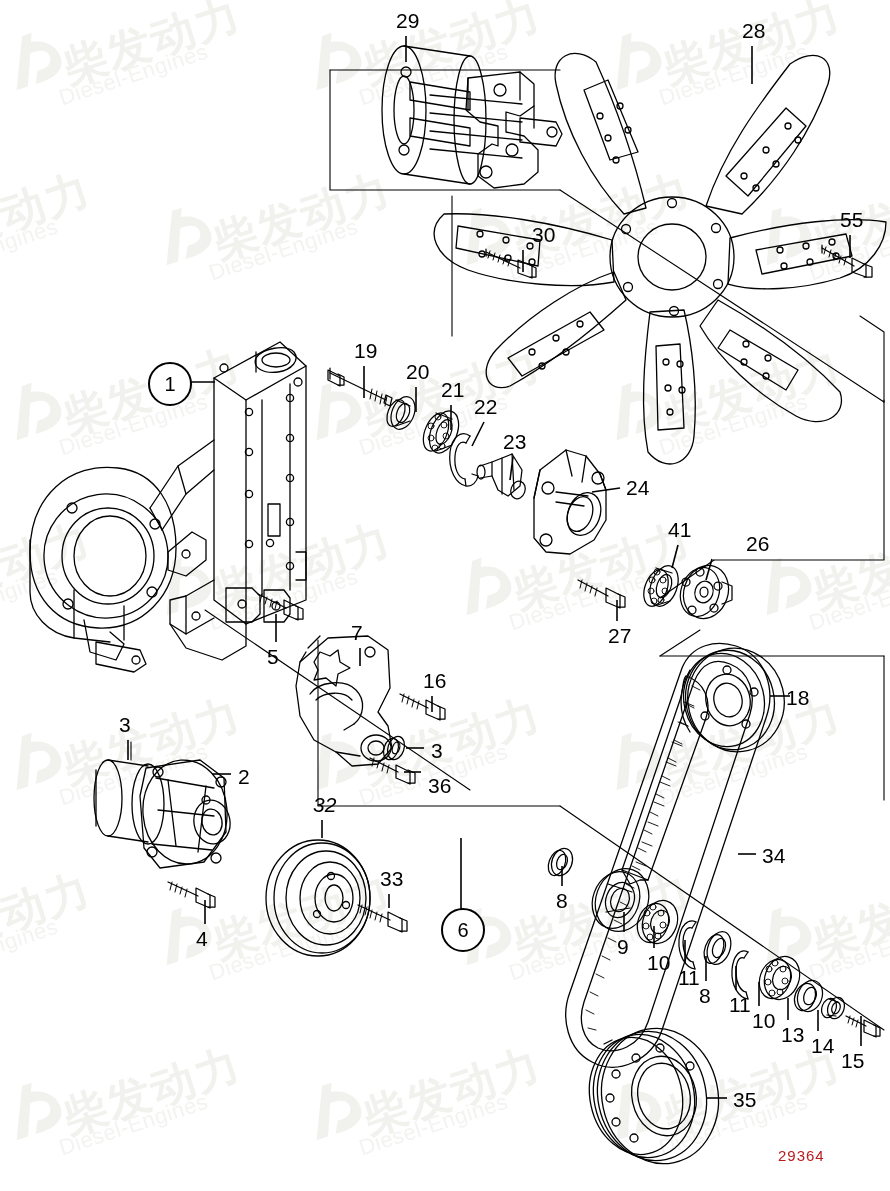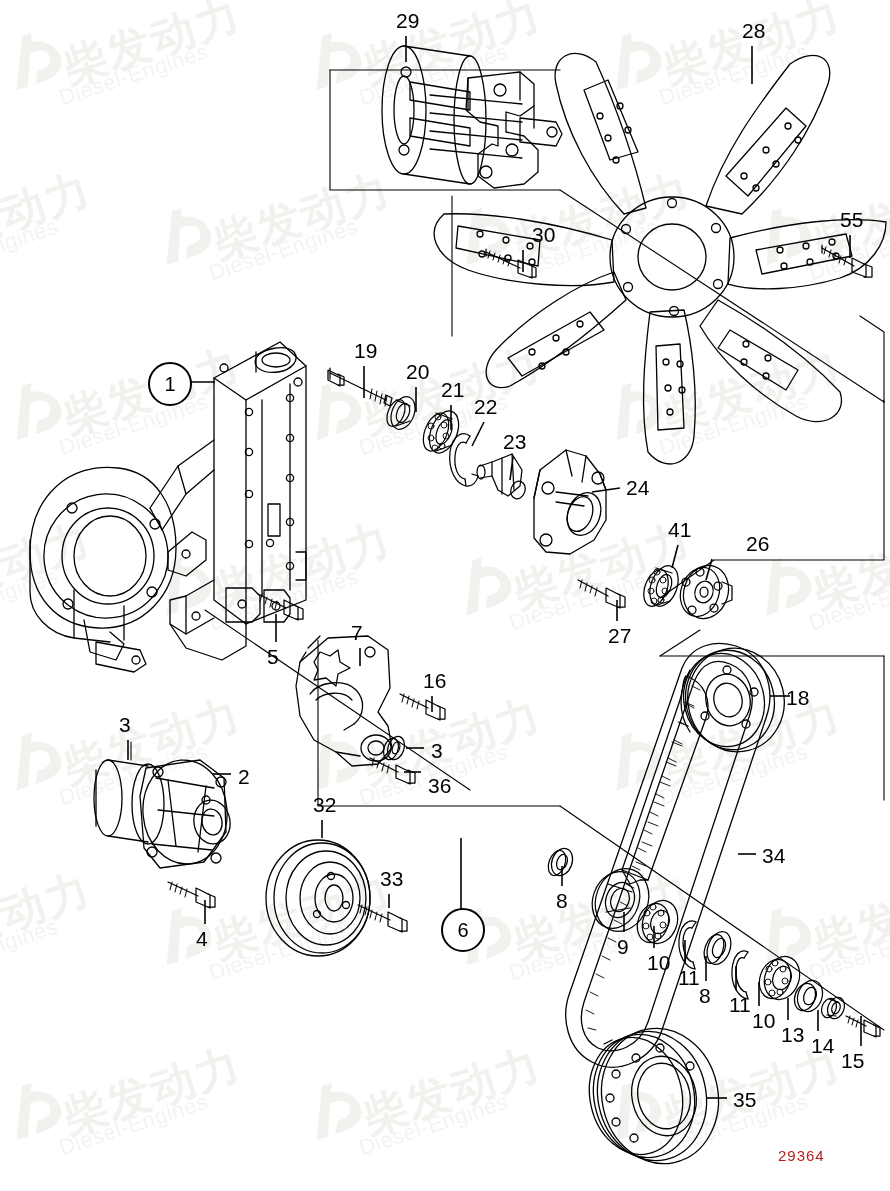--- a/index.html
+++ b/index.html
@@ -943,21 +943,21 @@
       <div class="lbl big" style="left: 702px; top: 533px; margin-left: 44px;">26</div>
       <div class="lbl big" style="left: 608px; top: 625px;">27</div>
       <div class="lbl big" style="left: 267px; top: 646px;">5</div>
       <div class="lbl big" style="left: 351px; top: 622px;">7</div>
       <div class="lbl big" style="left: 423px; top: 670px;">16</div>
       <div class="lbl big" style="left: 431px; top: 740px;">3</div>
       <div class="lbl big" style="left: 428px; top: 765px; margin-top: 10px;">36</div>
       <div class="lbl big" style="left: 757px; top: 687px; margin-left: 29px;">18</div>
       <div class="lbl big" style="left: 119px; top: 714px;">3</div>
       <div class="lbl big" style="left: 238px; top: 766px;">2</div>
-      <div class="lbl big" style="left: 313px; top: 794px;">32</div>
+      <div class="lbl big" style="left: 313px; top: 794px; font-style: italic;">32</div>
       <div class="lbl big" style="left: 380px; top: 868px;">33</div>
       <div class="lbl big" style="left: 196px; top: 928px;">4</div>
       <div class="lbl big" style="left: 556px; top: 890px;">8</div>
       <div class="lbl big" style="left: 762px; top: 845px;">34</div>
       <div class="lbl big" style="left: 617px; top: 936px;">9</div>
       <div class="lbl big" style="left: 647px; top: 952px;">10</div>
       <div class="lbl big" style="left: 678px; top: 967px;">11</div>
       <div class="lbl big" style="left: 699px; top: 985px;">8</div>
       <div class="lbl big" style="left: 729px; top: 994px;">11</div>
       <div class="lbl big" style="left: 752px; top: 1010px;">10</div>

